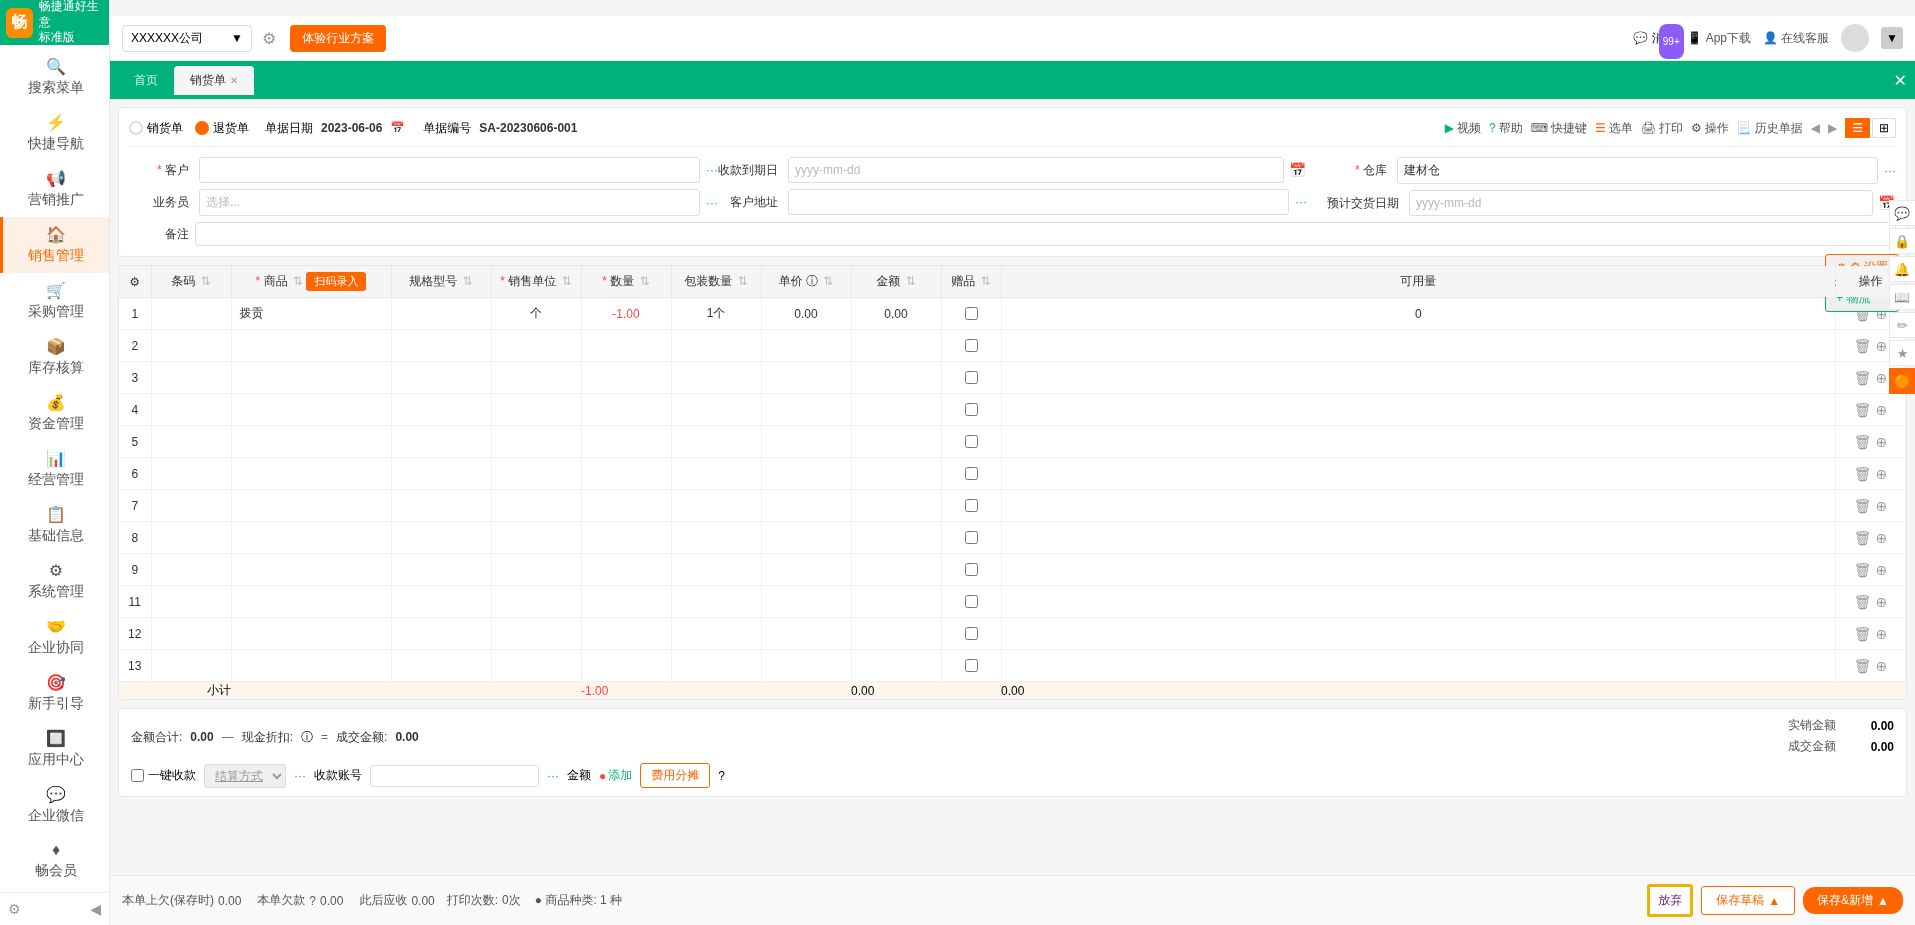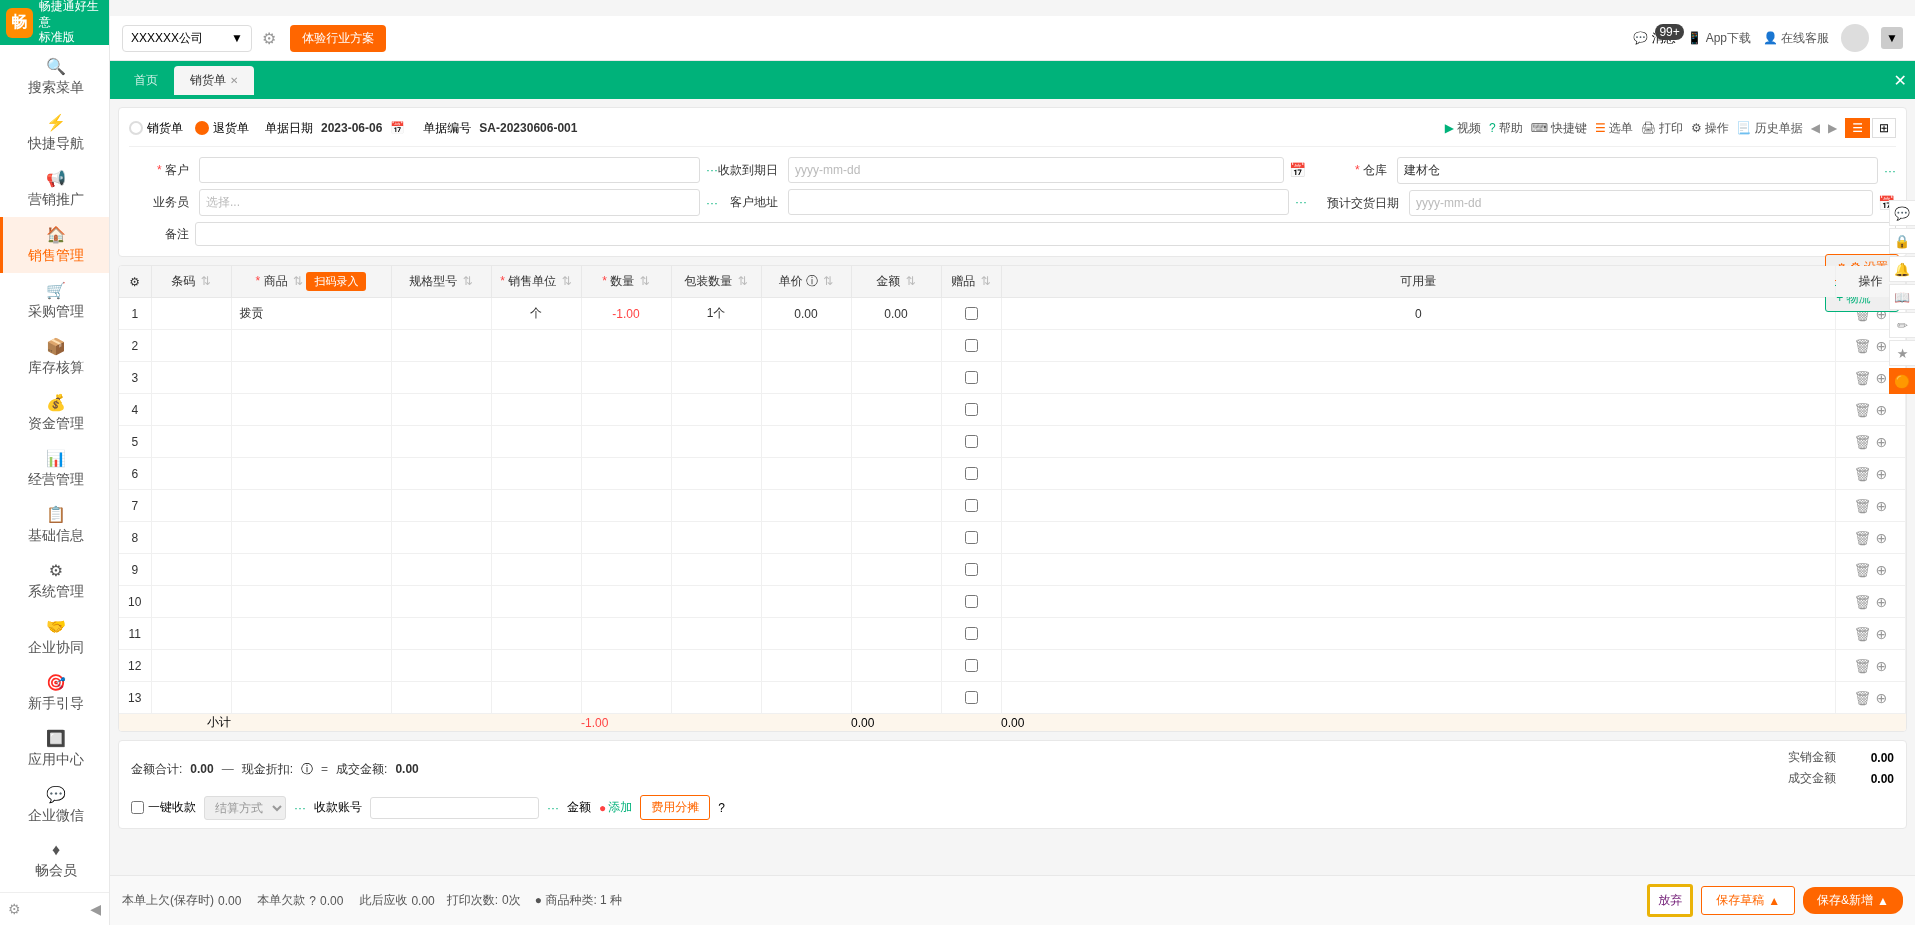--- a/index.html
+++ b/index.html
@@ -72,21 +72,21 @@
     }
     .company-name { flex: 1; }
     .trial-btn {
       background: #ff6600; color: white;
       border: none; border-radius: 4px;
       padding: 5px 12px; cursor: pointer; font-size: 12px;
     }
     .gear-btn { color: #999; cursor: pointer; font-size: 16px; margin-right: 4px; }
     .topbar-right { display: flex; align-items: center; gap: 12px; margin-left: auto; }
     .msg-badge { position: relative; cursor: pointer; }
-    .badge { background: #404040; color: white; border-radius: 8px; font-size: 12px; padding: 1px 4px; position: absolute; top: -6px; right: -8px; }
+    .badge { background: #8b5cf6; color: white; border-radius: 8px; font-size: 10px; padding: 12px 4px; position: absolute; top: -6px; right: -8px; }
     .topbar-right-item { display: flex; align-items: center; gap: 3px; color: #555; cursor: pointer; }
     .avatar { width: 28px; height: 28px; border-radius: 50%; background: #ddd; }
 
     
     .tabbar {
       background: #00b27a;
       display: flex;
       align-items: center;
       height: 38px;
       padding: 0 8px;
@@ -213,21 +213,21 @@
     .summary-label { color: #333; }
     .summary-value { color: #333; font-weight: bold; }
     .summary-sep { color: #666; }
     .result-label { color: #333; }
     .result-value { color: #333; font-weight: bold; }
 
     .payment-row { display: flex; align-items: center; gap: 8px; }
     .checkbox-item { display: flex; align-items: center; gap: 4px; }
     .payment-select {
       border: 1px solid #ddd; border-radius: 3px;
-      padding: 3px 6px; min-width: 80px; color: #999;
+      padding: 3px 6px; min-width: 80px; color: #999; text-decoration: underline;
     }
     .payment-input {
       border: 1px solid #ddd; border-radius: 3px;
       padding: 3px 6px; min-width: 80px; color: #999;
     }
     .fee-btn {
       border: 1px solid #ff6600; color: #ff6600;
       padding: 3px 10px; border-radius: 3px; cursor: pointer;
       background: white;
     }
@@ -792,43 +792,20 @@
                   </td>
     <td></td>
     <td>
       <div class="action-btns-cell">
         <button class="action-icon-btn">🗑</button>
         <button class="action-icon-btn">⊕</button>
       </div>
     </td>
   </tr>
                 <tr>
-    <td>10</td>
-    <td></td>
-    <td style="text-align:left;padding-left:8px;"></td>
-    <td></td>
-    <td></td>
-    <td class=""></td>
-    <td></td>
-    <td></td>
-    <td></td>
-    <td>
-                    <div class="checkbox-cell">
-                      <input type="checkbox" style="">
-                    </div>
-                  </td>
-    <td></td>
-    <td>
-      <div class="action-btns-cell">
-        <button class="action-icon-btn">🗑</button>
-        <button class="action-icon-btn">⊕</button>
-      </div>
-    </td>
-  </tr>
-                <tr>
     <td>11</td>
     <td></td>
     <td style="text-align:left;padding-left:8px;"></td>
     <td></td>
     <td></td>
     <td class=""></td>
     <td></td>
     <td></td>
     <td></td>
     <td>

